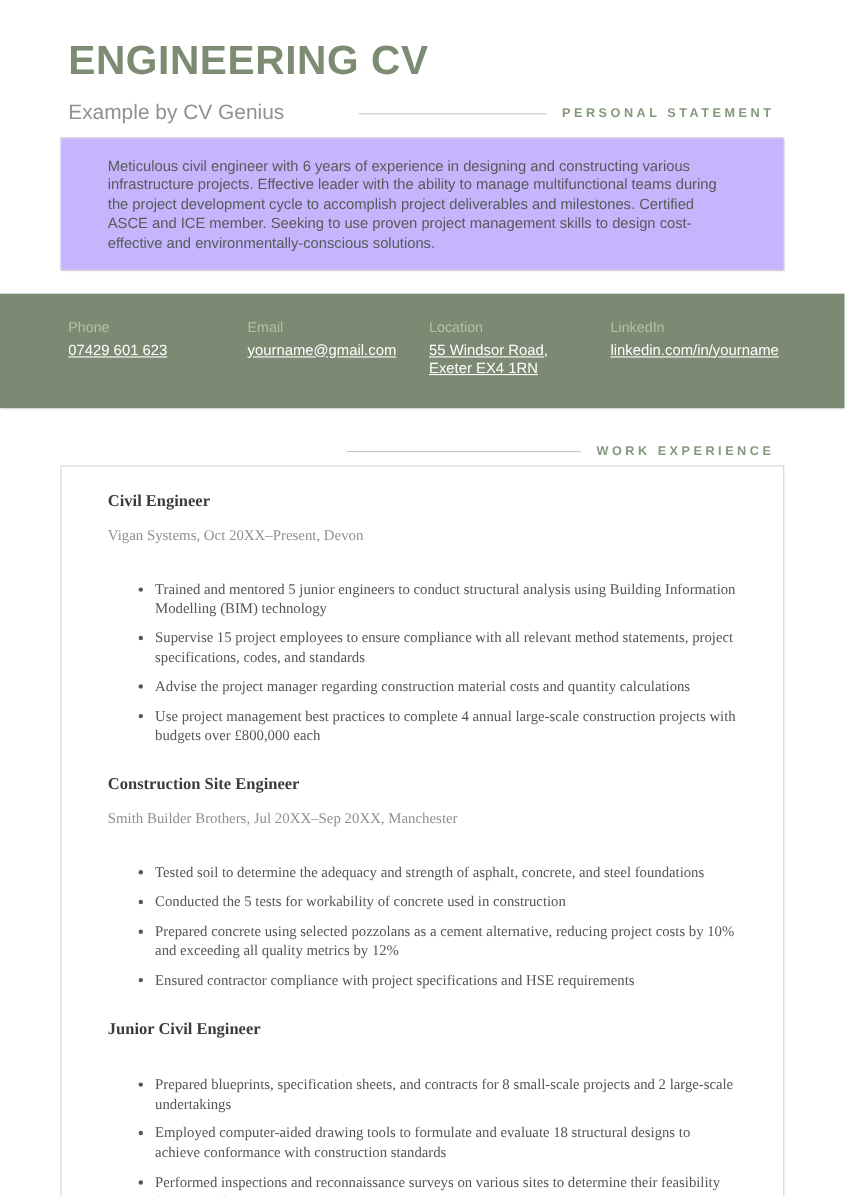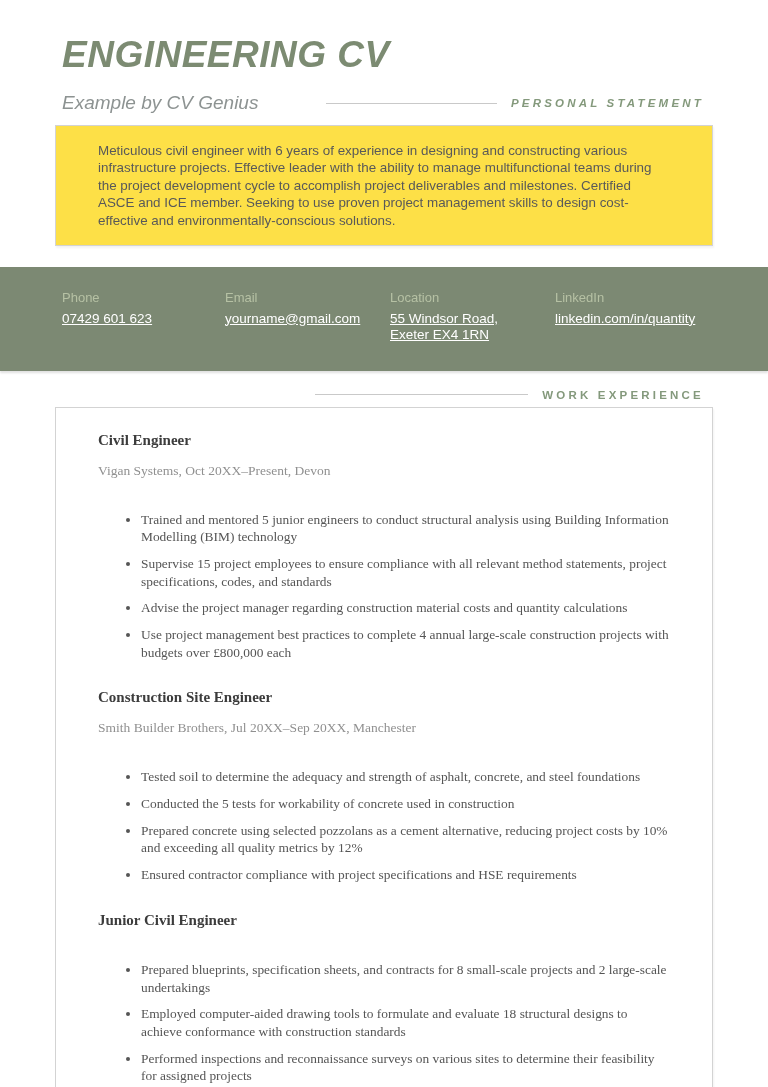--- a/index.html
+++ b/index.html
@@ -10,21 +10,21 @@
   }
   .page {
     position: relative;
     width: 768px;
     height: 1087px;
     background: #ffffff;
     overflow: hidden;
   }
 
   
-  .header { padding: 36px 64px 0 62px; font-style: italic; }
+  .header { padding: 36px 64px 0 62px; }
   .cv-title {
     font-size: 37px;
     font-weight: bold;
     color: #7c8b72;
     letter-spacing: 0.5px;
     line-height: 1.05;
   }
   .subtitle-row {
     display: flex;
     align-items: center;
@@ -51,21 +51,21 @@
     text-align: right;
   }
 
   
   .ps-box {
     margin: 11px 0 0 55px;
     width: 658px;
     border: 1px solid #d3d3d3;
     box-shadow: 1px 2px 2px rgba(0,0,0,0.05);
     padding: 16px 42px 15px 42px;
-    background: #fde047;
+    background: #c4b5fd;
   }
   .ps-text {
     font-size: 13.4px;
     line-height: 1.31;
     color: #595959;
   }
 
   
   .contact-bar {
     margin-top: 21px;
@@ -92,21 +92,21 @@
     line-height: 1.25;
     white-space: pre-line;
     text-decoration: underline;
   }
 
   
   .we-header-row {
     display: flex;
     align-items: center;
     margin: 0 0 6px 62px;
-    padding-top: 18px;
+    padding-top: 34px;
     width: 642px;
   }
   .we-header-row .rule { margin: 0 14px 0 253px; }
 
   .we-box {
     margin-left: 55px;
     width: 658px;
     border: 1px solid #d3d3d3;
     box-shadow: 1px 2px 2px rgba(0,0,0,0.05);
     padding: 24px 42px 10px 42px;
@@ -163,21 +163,21 @@
       <div class="contact-label">Email</div>
       <div class="contact-value">yourname@gmail.com</div>
     </div>
     <div class="contact-col c2">
       <div class="contact-label">Location</div>
       <div class="contact-value">55 Windsor Road,
 Exeter EX4 1RN</div>
     </div>
     <div class="contact-col c3">
       <div class="contact-label">LinkedIn</div>
-      <div class="contact-value">linkedin.com/in/quantity</div>
+      <div class="contact-value">linkedin.com/in/yourname</div>
     </div>
   </div>
 
   <div class="we-header-row">
     <div class="rule"></div>
     <div class="section-label">WORK EXPERIENCE</div>
   </div>
 
   <div class="we-box">
     <div>

